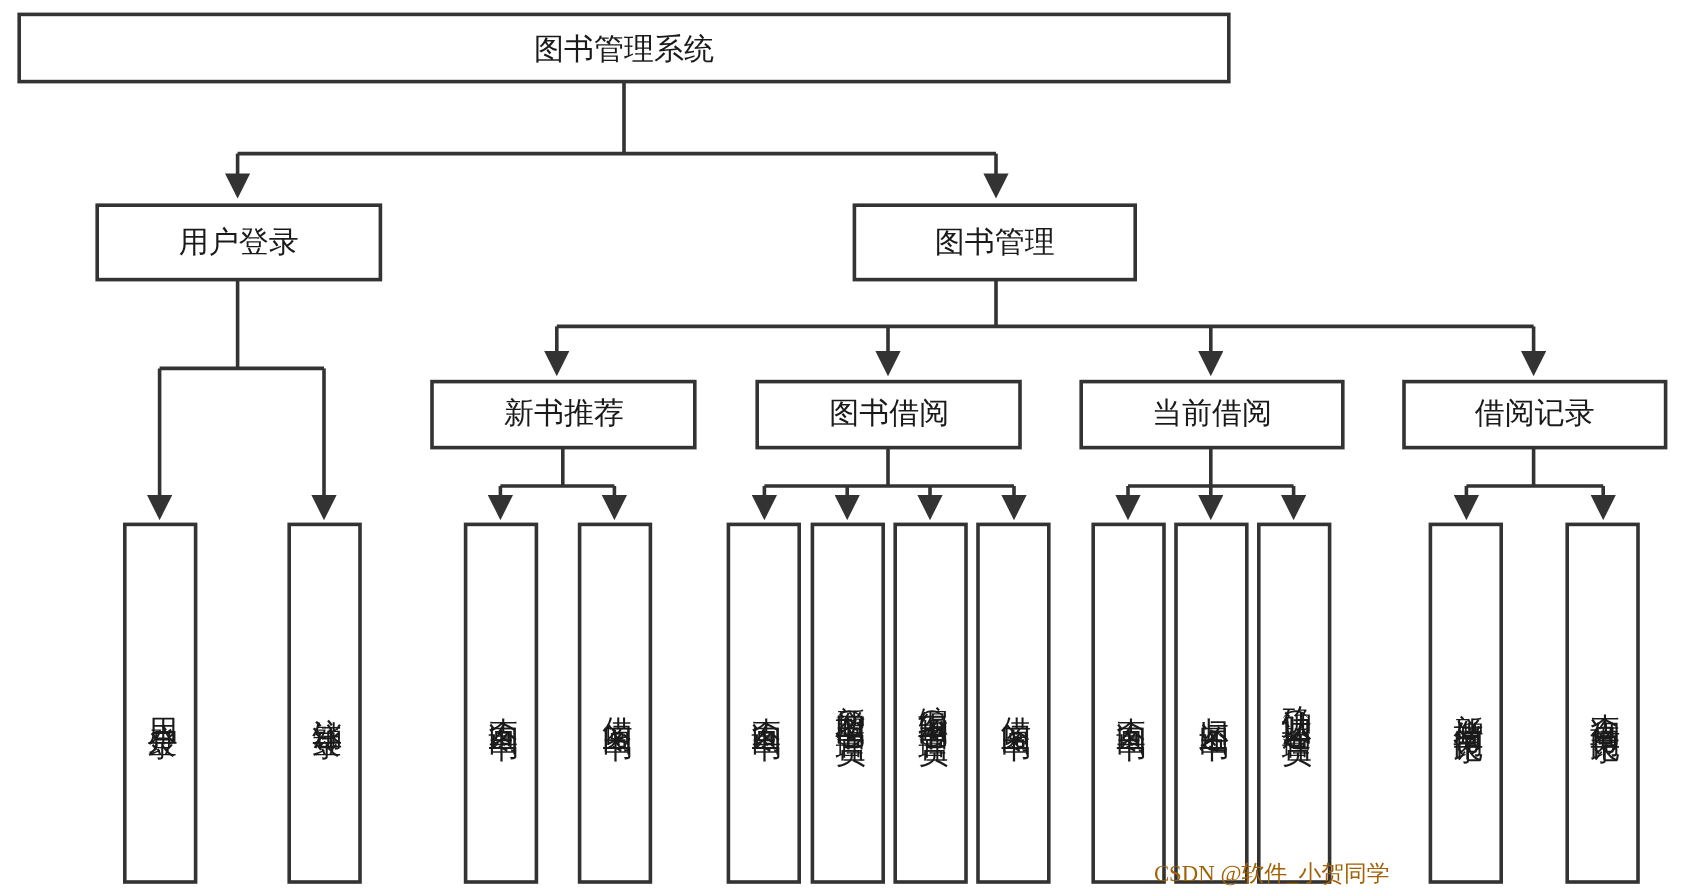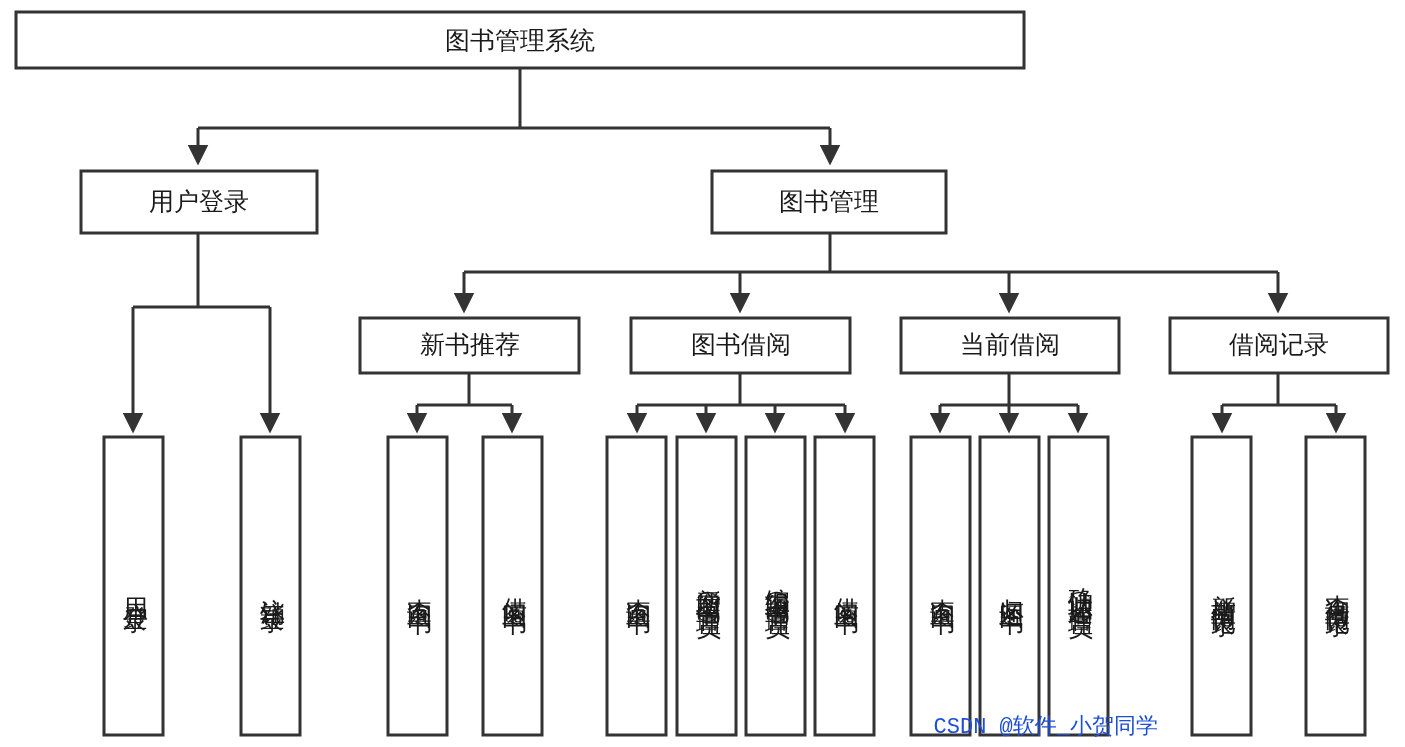--- a/index.html
+++ b/index.html
@@ -51,23 +51,23 @@
     stroke-width: 3;
     fill: none;
   }
   .arrow-head {
     fill: #333333;
   }
   .watermark {
     position: absolute;
     right: 8px;
     bottom: 6px;
-    font-family: Liberation Mono, monospace;
-    font-size: 22px;
-    color: #1d4ed8;
+    font-family: Liberation Serif, serif;
+    font-size: 19px;
+    color: #a16207;
     white-space: nowrap;
     pointer-events: none;
     user-select: none;
   }
 </style>
 </head>
 <body>
 
 <div id="diagram-root">
   <svg class="diagram" viewBox="0 0 1405 747" xmlns="http://www.w3.org/2000/svg">

